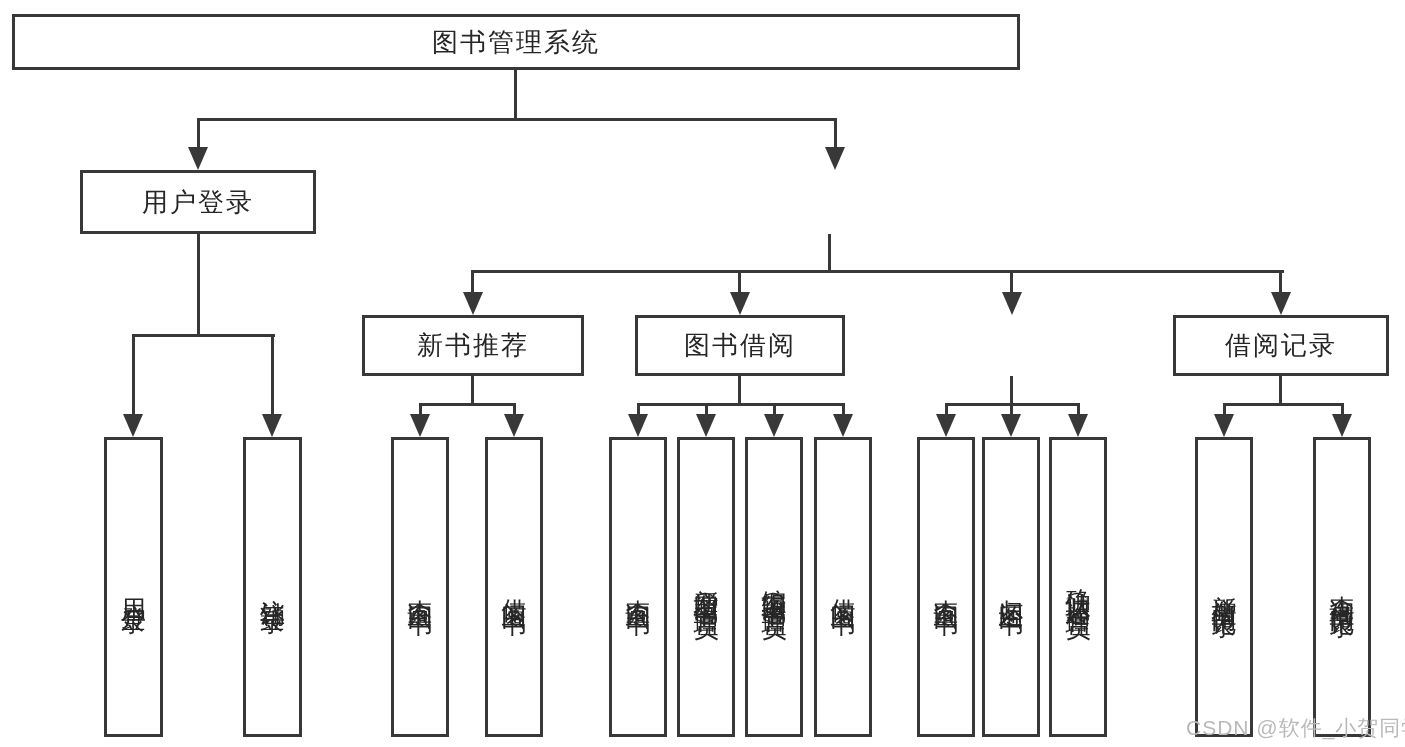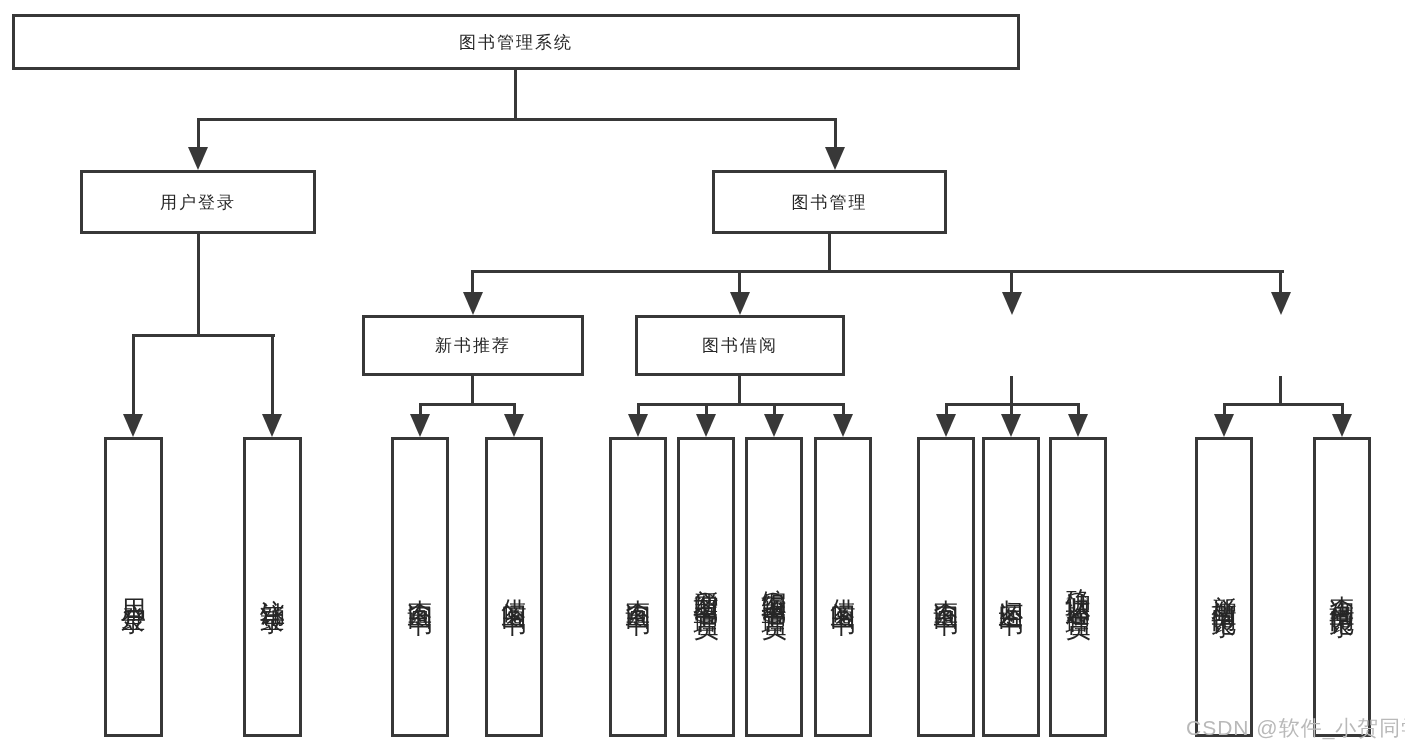--- a/index.html
+++ b/index.html
@@ -12,21 +12,21 @@
   }
   .box {
     position:absolute;
     background:#ffffff;
     border:3px solid #383838;
     box-sizing:border-box;
     display:flex;
     align-items:center;
     justify-content:center;
     color:#262626;
-    font-size:17px;
+    font-size:26px;
     letter-spacing:2px;
     white-space:nowrap;
   }
   .vbox {
     writing-mode:vertical-rl;
     text-orientation:mixed;
     font-size:25px;
     letter-spacing:4px;
     line-height:1;
     white-space:normal;
@@ -57,21 +57,20 @@
   <div class="box" style="left:12px;top:14px;width:1008px;height:56px">图书管理系统</div>
 
   <div class="line" style="left:514px;top:70px;width:3px;height:49px"></div>
   <div class="line" style="left:197px;top:118px;width:640px;height:3px"></div>
   <div class="line" style="left:197px;top:118px;width:3px;height:31px"></div>
   <div class="arrow" style="left:188px;top:147px"></div>
   <div class="line" style="left:834px;top:118px;width:3px;height:31px"></div>
   <div class="arrow" style="left:825px;top:147px"></div>
 
   <div class="box" style="left:80px;top:170px;width:236px;height:64px">用户登录</div>
-  <div class="box" style="left:712px;top:170px;width:235px;height:64px">图书管理</div>
 
   <div class="line" style="left:197px;top:234px;width:3px;height:103px"></div>
   <div class="line" style="left:132px;top:334px;width:143px;height:3px"></div>
   <div class="line" style="left:132px;top:334px;width:3px;height:83px"></div>
   <div class="arrow" style="left:123px;top:414px"></div>
   <div class="line" style="left:271px;top:334px;width:3px;height:83px"></div>
   <div class="arrow" style="left:262px;top:414px"></div>
 
   <div class="line" style="left:828px;top:234px;width:3px;height:39px"></div>
   <div class="line" style="left:471px;top:270px;width:813px;height:3px"></div>
@@ -79,20 +78,21 @@
   <div class="arrow" style="left:463px;top:292px"></div>
   <div class="line" style="left:738px;top:270px;width:3px;height:24px"></div>
   <div class="arrow" style="left:730px;top:292px"></div>
   <div class="line" style="left:1010px;top:270px;width:3px;height:24px"></div>
   <div class="arrow" style="left:1002px;top:292px"></div>
   <div class="line" style="left:1279px;top:270px;width:3px;height:24px"></div>
   <div class="arrow" style="left:1271px;top:292px"></div>
 
   <div class="box" style="left:362px;top:315px;width:222px;height:61px">新书推荐</div>
   <div class="box" style="left:635px;top:315px;width:210px;height:61px">图书借阅</div>
+  <div class="box" style="left:1173px;top:315px;width:216px;height:61px">借阅记录</div>
 
   <div class="line" style="left:471px;top:376px;width:3px;height:30px"></div>
   <div class="line" style="left:738px;top:376px;width:3px;height:30px"></div>
   <div class="line" style="left:1010px;top:376px;width:3px;height:30px"></div>
   <div class="line" style="left:1279px;top:376px;width:3px;height:30px"></div>
 
   <div class="line" style="left:419px;top:403px;width:97px;height:3px"></div>
   <div class="line" style="left:637px;top:403px;width:208px;height:3px"></div>
   <div class="line" style="left:945px;top:403px;width:135px;height:3px"></div>
   <div class="line" style="left:1223px;top:403px;width:121px;height:3px"></div>

